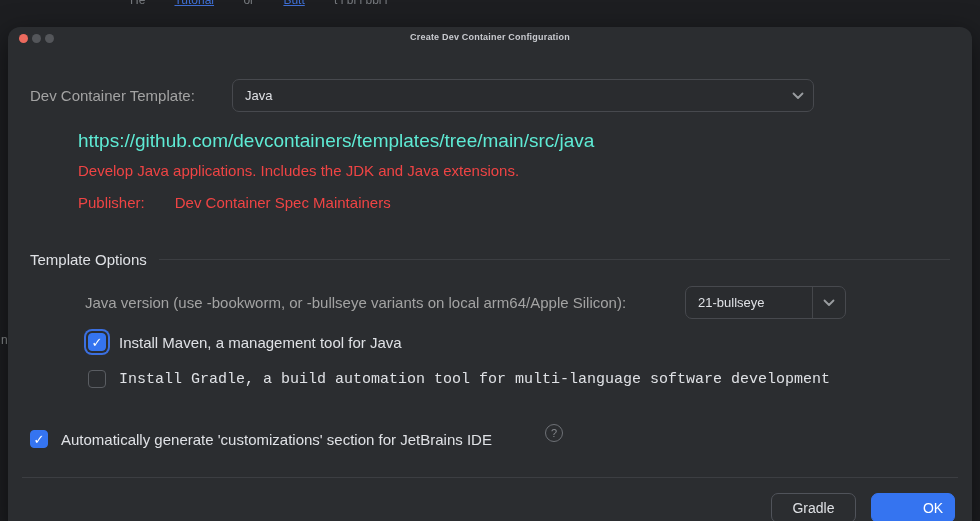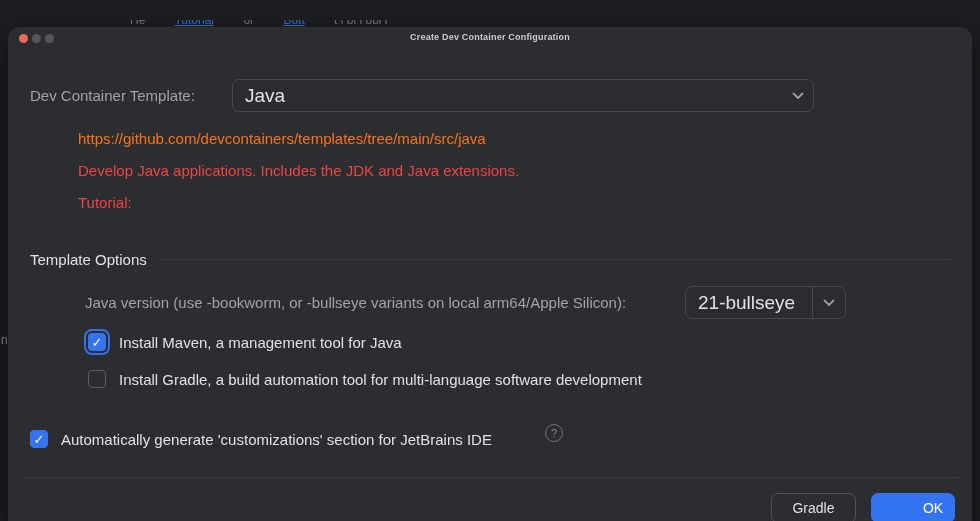--- a/index.html
+++ b/index.html
@@ -7,21 +7,21 @@
   body {
     background:#1d1e21;
     font-family:"Liberation Sans","DejaVu Sans",sans-serif;
     color:#dfe1e5;
     position:relative;
   }
 
   
   .bg-top-strip {
     position:absolute; top:0; left:0; width:100%; height:8px;
-    background:#1d1e21; overflow:hidden; z-index:0;margin-top:20px;
+    background:#1d1e21; overflow:hidden; z-index:0;
   }
   .bg-top-line {
     position:absolute; top:-7px; left:130px; white-space:nowrap;
     font-size:12px; color:rgba(190,195,200,0.55);
   }
   .bg-top-line .frag { margin-right:26px; }
   .bg-top-line .frag.link { color:#3f6fd4; text-decoration:underline; }
   .bg-side-frag {
     position:absolute; top:333px; left:1px; z-index:0;
     font-size:12px; color:#8b8e91;
@@ -50,28 +50,28 @@
   .label { font-size:15px; color:#a3a3a3; }
   .muted { font-size:15px; color:#ef4444; }
 
   
   .template-label { position:absolute; left:22px; top:52px; height:33px; line-height:33px; }
   .combo {
     position:absolute; background:#2a2c2f; border:1px solid #47494e;
     border-radius:7px; height:33px; display:flex; align-items:center;
     cursor:default;
   }
-  .combo .combo-value { font-size:19px; color:#dfe1e5; padding-left:12px; flex:1; }
+  .combo .combo-value { font-size:13px; color:#dfe1e5; padding-left:12px; flex:1; }
   .combo .chev { width:30px; display:flex; justify-content:center; align-items:center; height:100%; }
   .combo-template { left:224px; top:52px; width:582px; }
   .combo-java { left:677px; top:259px; width:161px; }
   .combo-java .chev { border-left:1px solid #45474b; width:33px; }
 
   
-  .tpl-link { position:absolute; left:70px; top:103px; font-size:15px; color:#f97316; text-decoration:none; }
+  .tpl-link { position:absolute; left:70px; top:103px; font-size:19px; color:#5eead4; text-decoration:none; }
   .tpl-desc { position:absolute; left:70px; top:135px; }
   .pub-row { position:absolute; left:70px; top:167px; display:flex; }
   .pub-value { margin-left:30px; }
 
   
   .section-header { position:absolute; left:22px; top:224px; right:22px; display:flex; align-items:center; }
   .section-title { font-size:15px; color:#dfe1e5; white-space:nowrap; }
   .section-line { flex:1; height:1px; background:#3c3e42; margin-left:12px; }
 
   
@@ -82,21 +82,21 @@
   .cb-box {
     width:18px; height:18px; border-radius:4px; flex:0 0 18px;
     border:1.5px solid #5a5d62; background:transparent;
     display:flex; align-items:center; justify-content:center;
     font-size:13px; font-weight:700; color:transparent; cursor:pointer;
   }
   .cb-box.checked { background:#3574f0; border-color:#3574f0; color:#ffffff; }
   .cb-box.focused { box-shadow:0 0 0 2px #2b2d30, 0 0 0 4px #3b6fe0; }
   .cb-label { margin-left:13px; font-size:15px; color:#dfe1e5; cursor:default; }
   .cb-maven  { left:80px; top:306px; }
-  .cb-gradle { left:80px; top:343px; }
+  .cb-gradle { left:80px; top:343px;font-family:Liberation Mono, monospace; }
   .cb-custom { left:22px; top:403px; }
   .help-circle {
     position:absolute; left:537px; top:397px; width:18px; height:18px;
     border:1.2px solid #6e7176; border-radius:50%; color:#84878b;
     font-size:11px; line-height:16px; text-align:center; cursor:pointer;
   }
 
   
   .footer-divider { position:absolute; left:14px; right:14px; top:450px; height:1px; background:#3c3e42; }
   .btn {
@@ -144,21 +144,22 @@
     <span class="chev">
       <svg class="chevron-svg" width="12" height="8" viewBox="0 0 12 8">
         <path d="M1.5 1.5 L6 6 L10.5 1.5" fill="none" stroke="#9a9da1" stroke-width="1.8" stroke-linecap="round" stroke-linejoin="round"></path>
       </svg>
     </span>
   </div>
 
   <a class="tpl-link" href="#">https://github.com/devcontainers/templates/tree/main/src/java</a>
   <div class="muted tpl-desc">Develop Java applications. Includes the JDK and Java extensions.</div>
   <div class="pub-row">
-    <span class="muted">Tutorial:</span>
+    <span class="muted">Publisher:</span>
+    <span class="muted pub-value">Dev Container Spec Maintainers</span>
   </div>
 
   <div class="section-header">
     <span class="section-title">Template Options</span>
     <span class="section-line"></span>
   </div>
 
   <div class="label java-label">Java version (use -bookworm, or -bullseye variants on local arm64/Apple Silicon):</div>
   <div class="combo combo-java">
     <span class="combo-value">21-bullseye</span>

